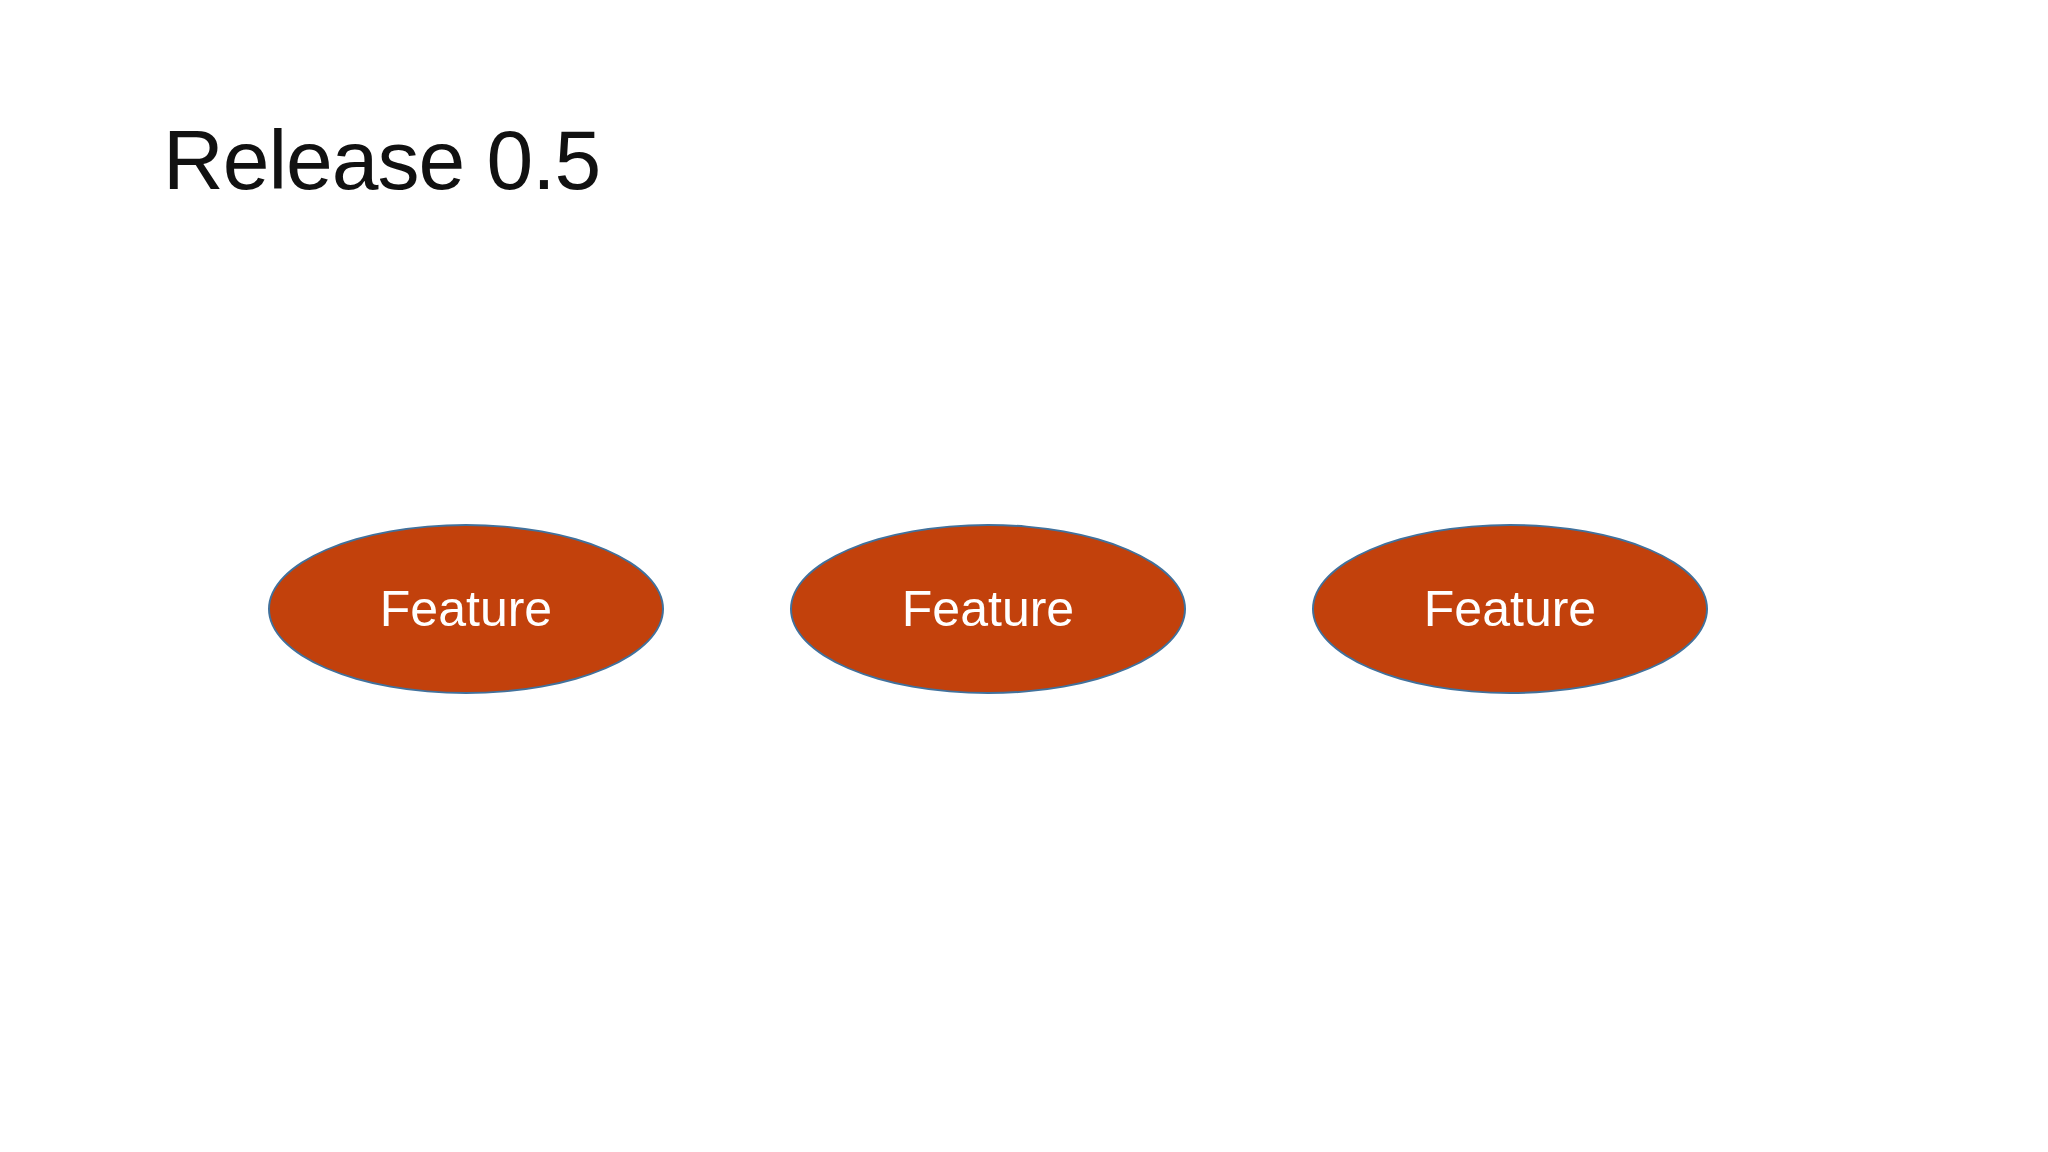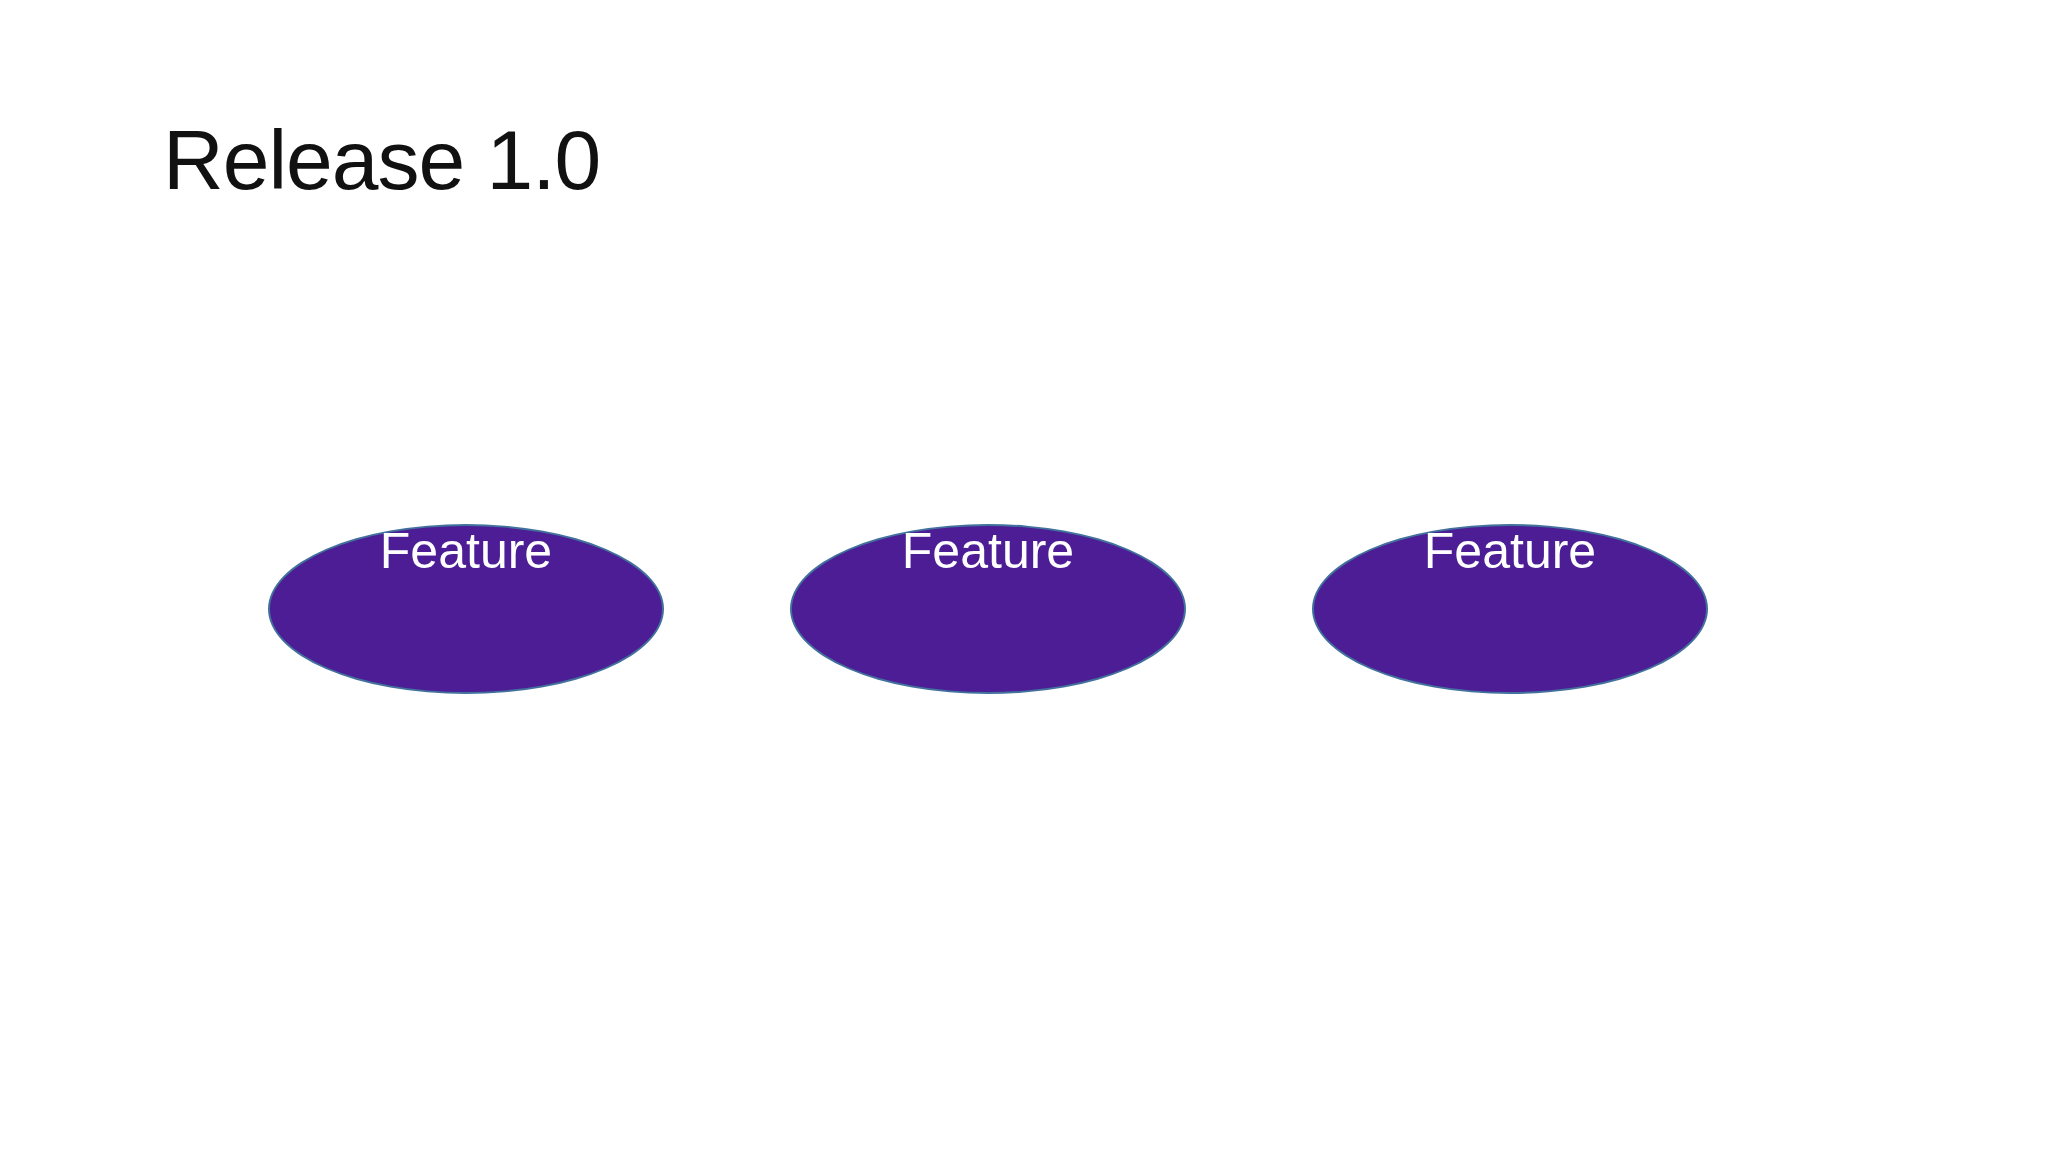--- a/index.html
+++ b/index.html
@@ -24,44 +24,44 @@
     font-weight: 300;
     letter-spacing: -1px;
     color: #111111;
     white-space: nowrap;
   }
   .ellipse {
     position: absolute;
     top: 524px;
     width: 396px;
     height: 170px;
-    background: #4c1d95;
+    background: #c2410c;
     border: 2.5px solid #41719C;
     border-radius: 50%;
     box-sizing: border-box;
     display: flex;
-    align-items: flex-start;
+    align-items: center;
     justify-content: center;
   }
   .ellipse-1 { left: 268px; }
   .ellipse-2 { left: 790px; }
   .ellipse-3 { left: 1312px; }
   .ellipse-label {
     color: #ffffff;
     font-size: 50px;
     line-height: 1;
     white-space: nowrap;
   }
 </style>
 </head>
 <body>
 
 <div class="slide">
 
-  <div class="slide-title">Release 1.0</div>
+  <div class="slide-title">Release 0.5</div>
 
   <div class="ellipse ellipse-1">
     <span class="ellipse-label">Feature</span>
   </div>
 
   <div class="ellipse ellipse-2">
     <span class="ellipse-label">Feature</span>
   </div>
 
   <div class="ellipse ellipse-3">

